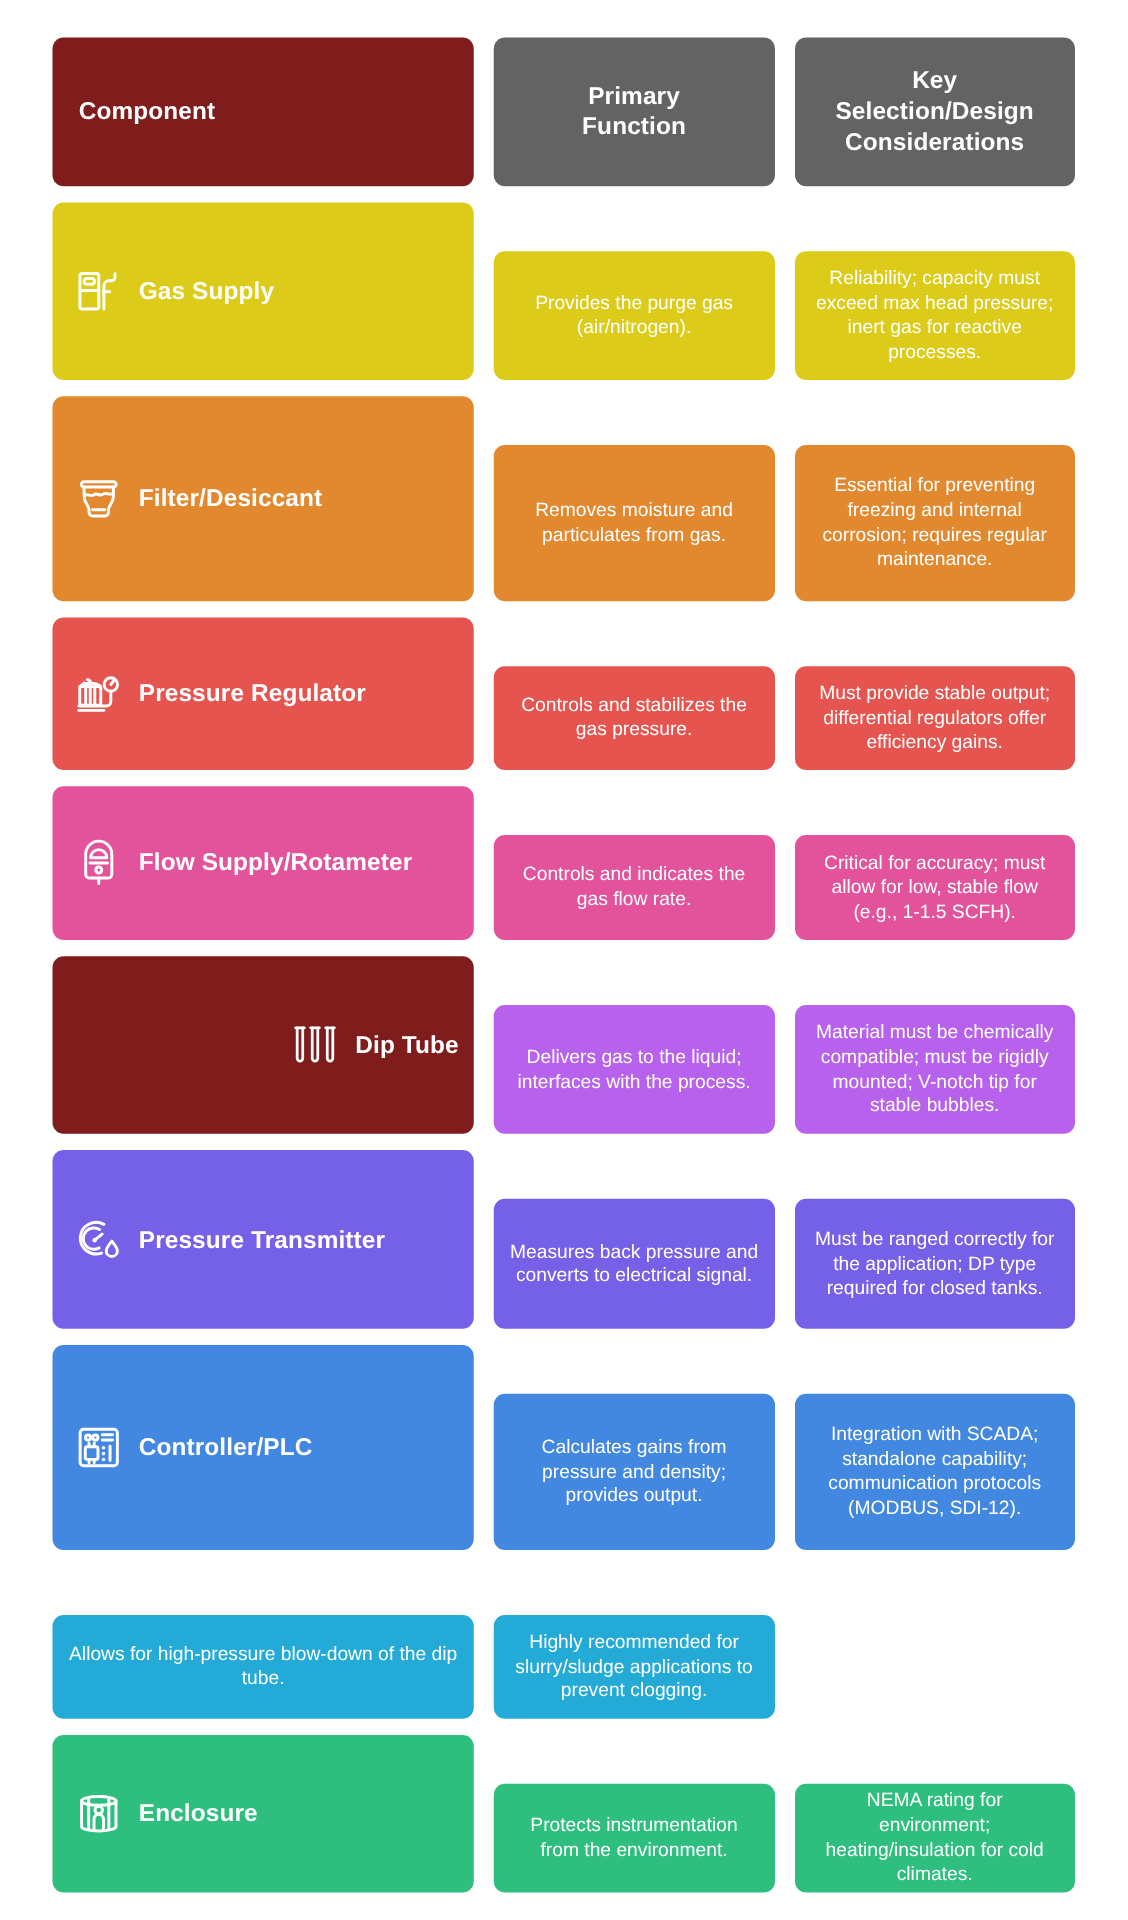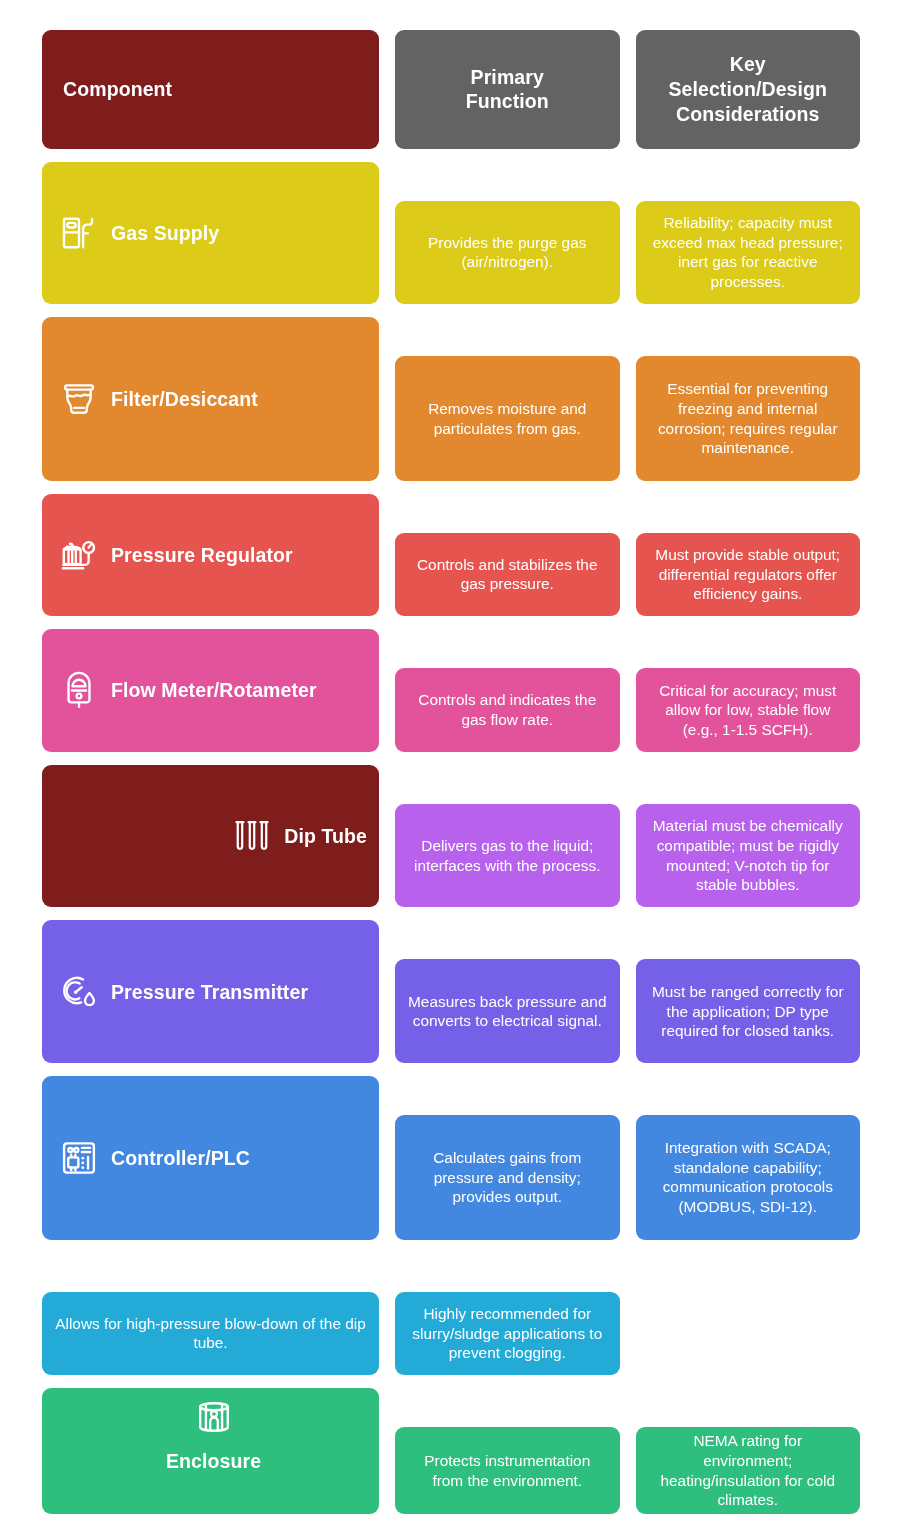--- a/index.html
+++ b/index.html
@@ -157,21 +157,21 @@
         <div class="cell component" style="background: rgb(226, 83, 156);">
           <span class="icon">
     <svg viewBox="0 0 24 24" fill="none" stroke="#fff" stroke-width="1.5" stroke-linecap="round" stroke-linejoin="round">
       <path d="M5.4 18.1V7.8a6.6 6.6 0 0 1 13.2 0v10.3c0 .9-.8 1.7-1.7 1.7H7.1c-.9 0-1.7-.8-1.7-1.7z"></path>
       <path d="M7.9 9.6a4.1 4.1 0 0 1 8.2 0z"></path>
       <line x1="7.6" y1="12.3" x2="16.4" y2="12.3"></line>
       <circle cx="12" cy="15.8" r="1.5"></circle>
       <line x1="12" y1="19.8" x2="12" y2="22.6"></line>
     </svg>
   </span>
-          <span class="comp-label">Flow Meter/Rotameter</span>
+          <span class="comp-label">Flow Supply/Rotameter</span>
         </div>
         <div class="cell desc" style="background: rgb(226, 83, 156);">Controls and indicates the gas flow rate.</div>
         <div class="cell desc" style="background: rgb(226, 83, 156);">Critical for accuracy; must allow for low, stable flow (e.g., 1-1.5 SCFH).</div>
       </div><div class="row data r4">
         <div class="cell component" style="background: #7f1d1d; justify-content: flex-end;">
           <span class="icon">
     <svg viewBox="0 0 24 24" fill="none" stroke="#fff" stroke-width="1.4" stroke-linecap="round" stroke-linejoin="round">
       <path d="M2.2 3.3h4.4"></path>
       <path d="M3 3.3v15.4a1.4 1.4 0 0 0 2.8 0V3.3"></path>
       <path d="M9.8 3.3h4.4"></path>
@@ -220,21 +220,21 @@
     </svg>
   </span>
           <span class="comp-label">Controller/PLC</span>
         </div>
         <div class="cell desc" style="background: rgb(66, 135, 224);">Calculates gains from pressure and density; provides output.</div>
         <div class="cell desc" style="background: rgb(66, 135, 224);">Integration with SCADA; standalone capability; communication protocols (MODBUS, SDI-12).</div>
       </div><div class="row data r7">
         <div class="cell desc" style="background: rgb(35, 170, 215);">Allows for high-pressure blow-down of the dip tube.</div>
         <div class="cell desc" style="background: rgb(35, 170, 215);">Highly recommended for slurry/sludge applications to prevent clogging.</div>
       </div><div class="row data r8">
-        <div class="cell component" style="background: rgb(46, 191, 127); flex-direction: column;">
+        <div class="cell component" style="background: rgb(46, 191, 127);">
           <span class="icon">
     <svg viewBox="0 0 24 24" fill="none" stroke="#fff" stroke-width="1.5" stroke-linecap="round" stroke-linejoin="round">
       <path d="M3.3 5.5c0-1.2 3.9-2.2 8.7-2.2s8.7 1 8.7 2.2v13c0 1.2-3.9 2.2-8.7 2.2s-8.7-1-8.7-2.2z"></path>
       <path d="M6.9 3.9v16.2"></path>
       <path d="M17.1 3.9v16.2"></path>
       <path d="M3.3 5.5c0 1.2 3.9 2.2 8.7 2.2s8.7-1 8.7-2.2"></path>
       <circle cx="12" cy="10.1" r="1.9"></circle>
       <path d="M9.6 20.1v-5.4a2.4 2.4 0 0 1 2.4-2.4 2.4 2.4 0 0 1 2.4 2.4v5.4"></path>
     </svg>
   </span>

